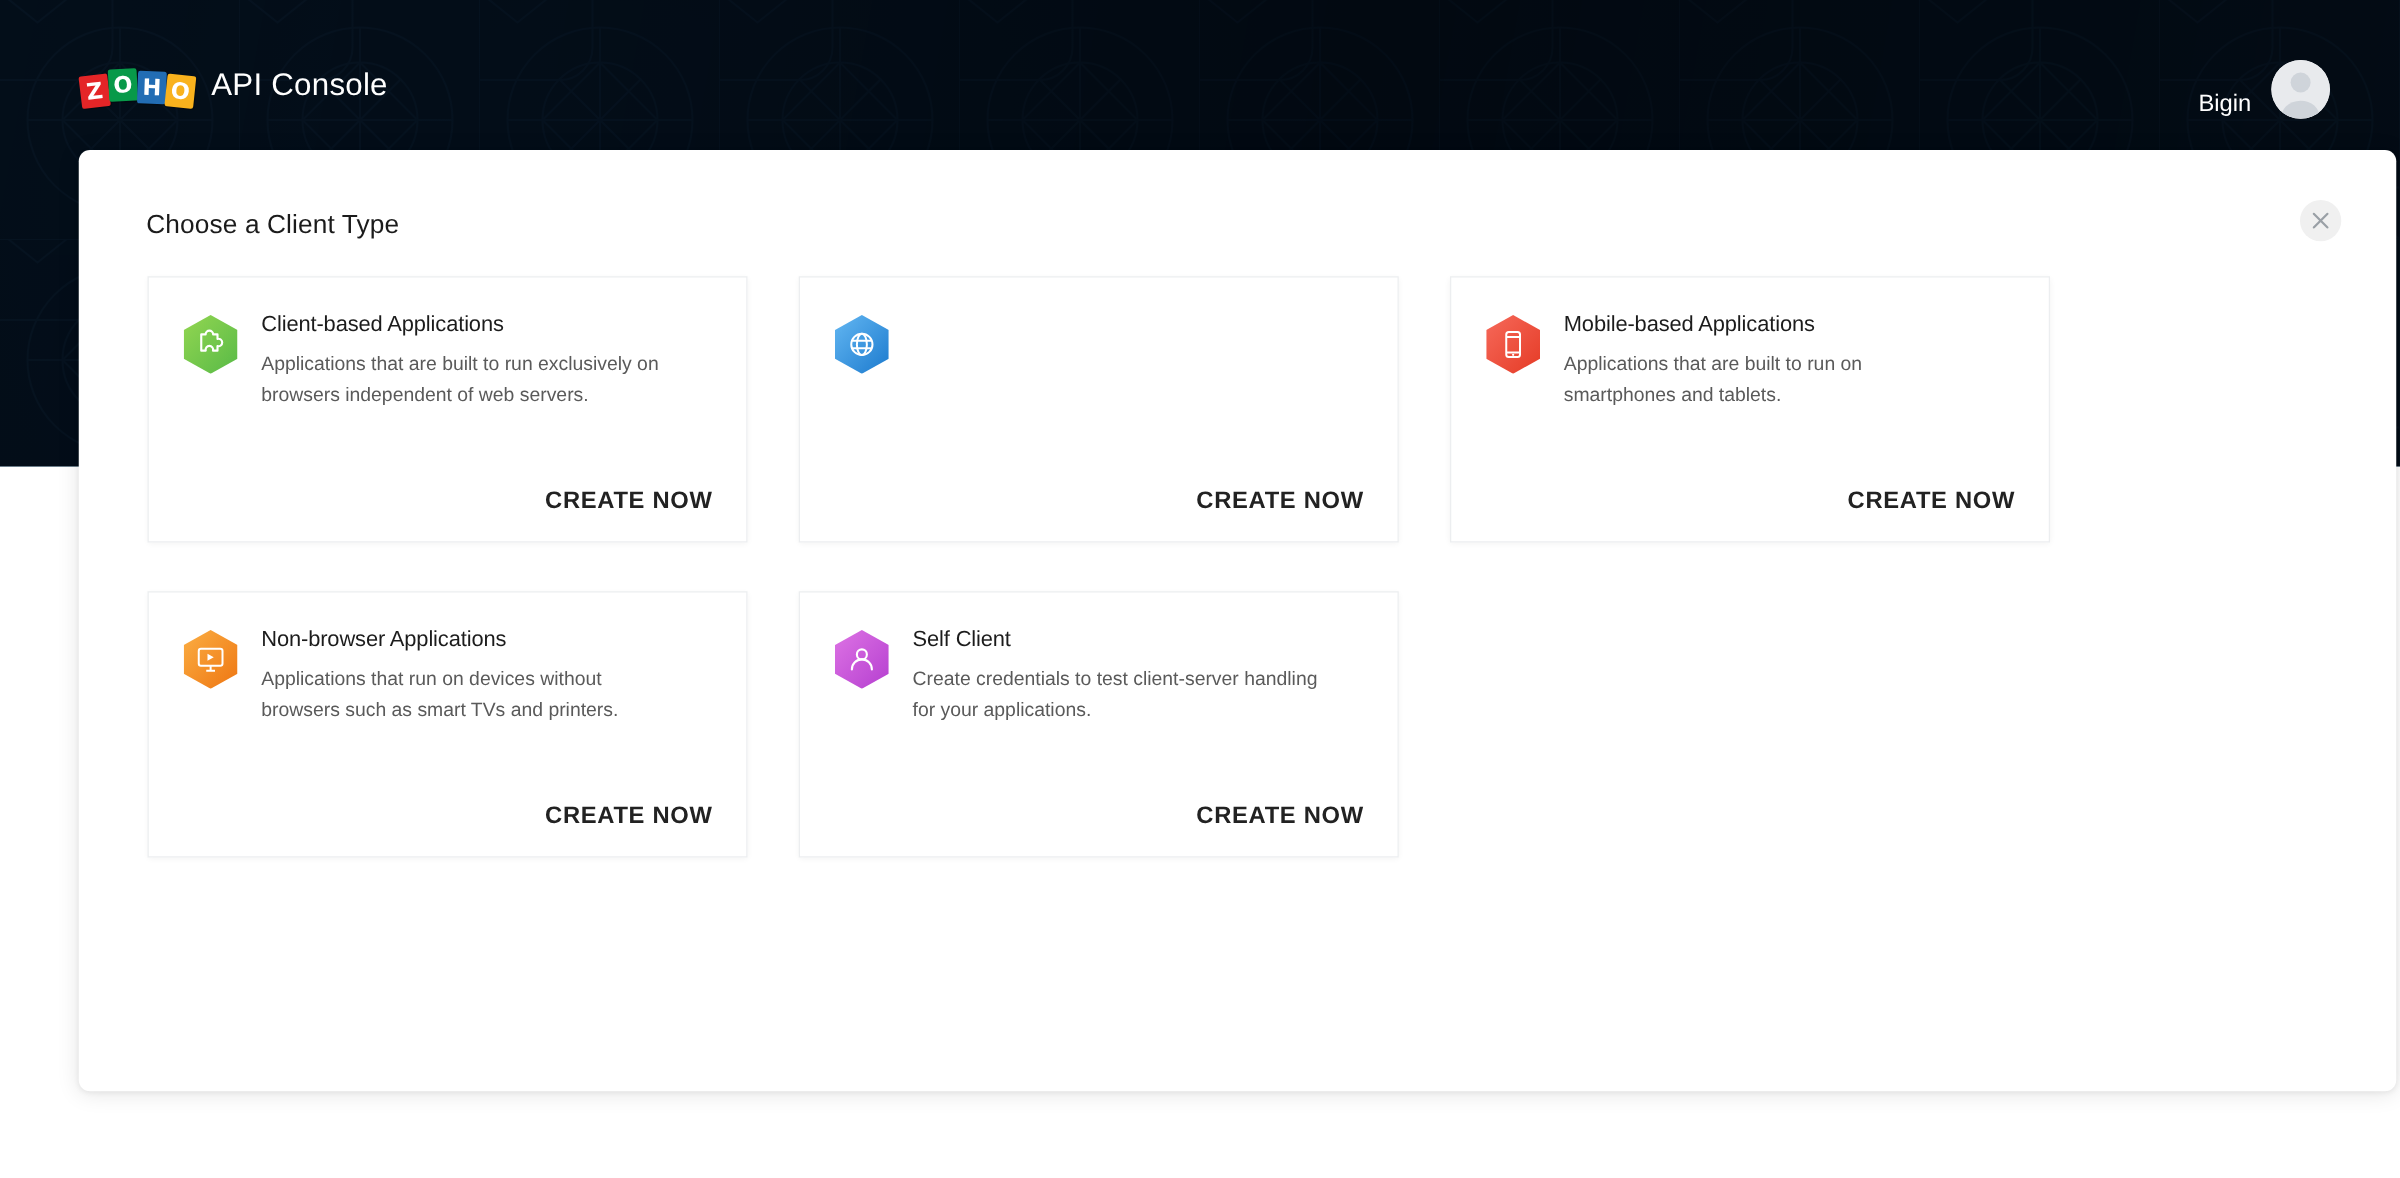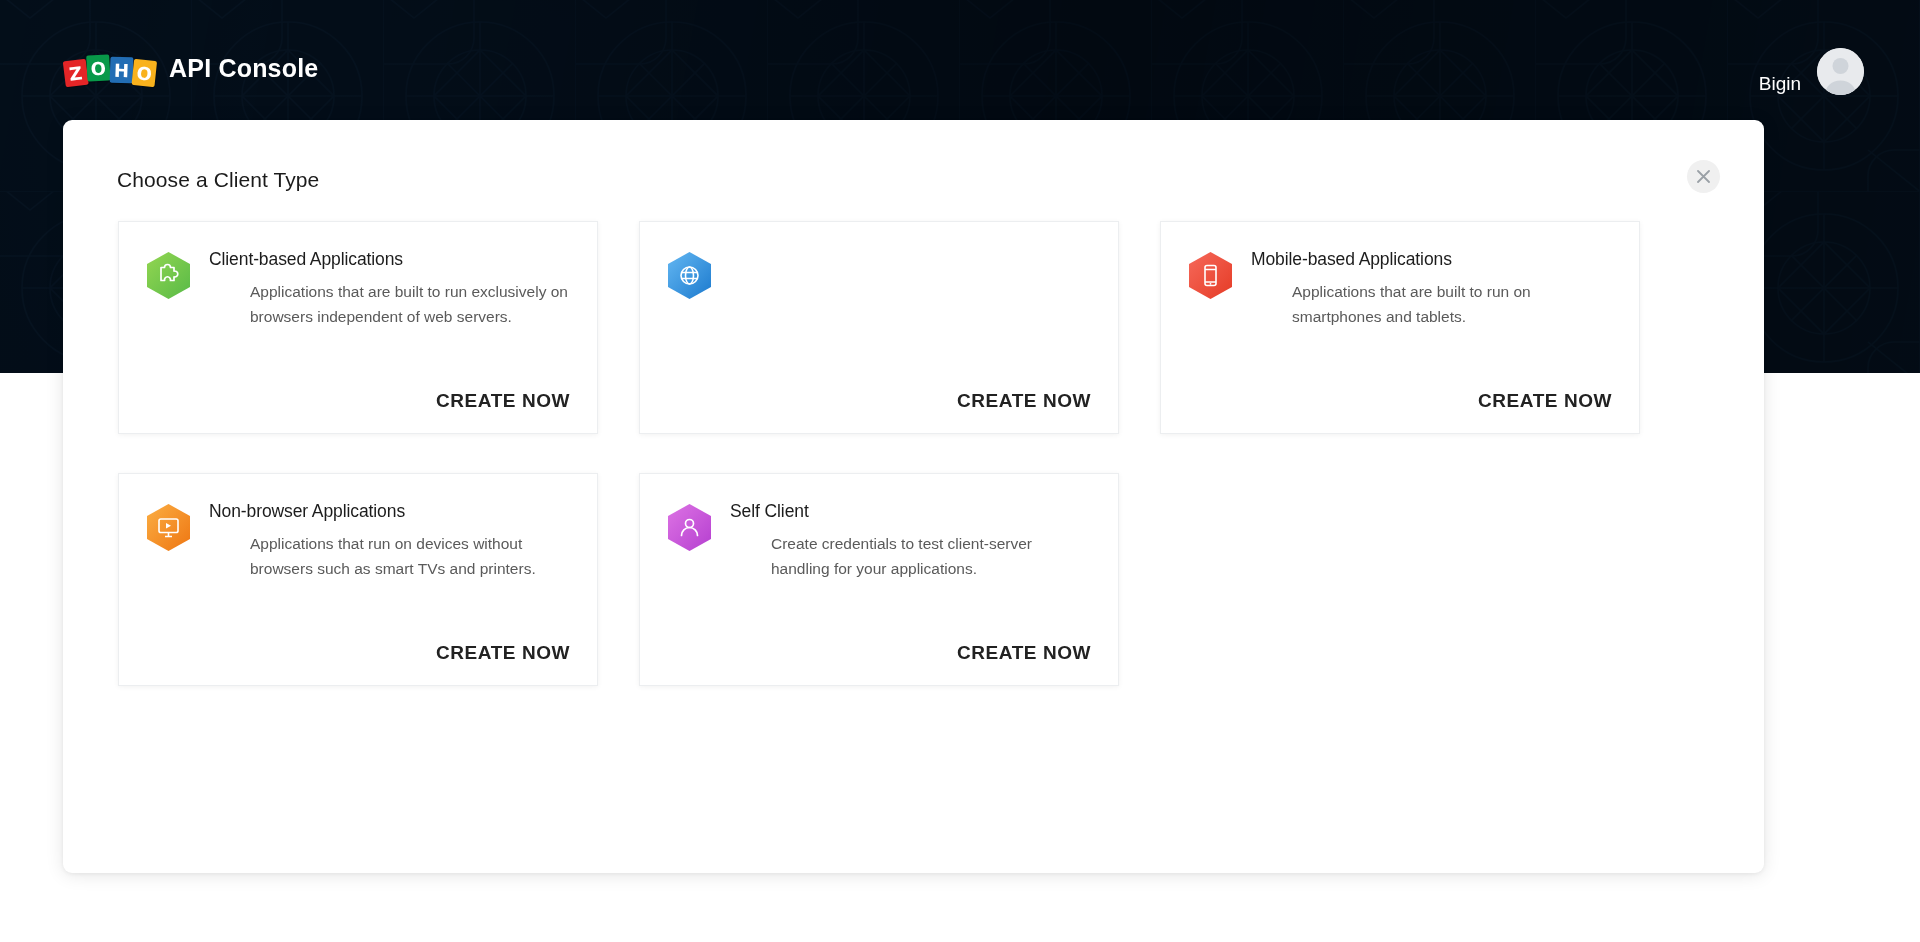--- a/index.html
+++ b/index.html
@@ -61,21 +61,21 @@
     box-shadow: 1px 1px 0 rgba(0,0,0,.25);
   }
   .zoho-z { background: #e42527; transform: rotate(-7deg) translateY(2px); }
   .zoho-o1 { background: #089949; transform: rotate(-3deg) translateY(-3px); }
   .zoho-h { background: #226db4; transform: rotate(2deg) translateY(-1px); }
   .zoho-o2 { background: #f9b21d; transform: rotate(6deg) translateY(2px); }
 
   .app-title {
     color: #ffffff;
     font-size: 25px;
-    font-weight: 700;
+    font-weight: 400;
     letter-spacing: .2px;
   }
 
   .header-right {
     position: absolute;
     right: 56px; top: 48px;
     display: flex; align-items: flex-end; gap: 16px;
     z-index: 5;
   }
   .org-name {
@@ -90,21 +90,21 @@
     display: flex; align-items: center; justify-content: center;
     overflow: hidden;
     cursor: pointer;
   }
   .avatar svg { display: block; }
 
   
   .panel {
     position: absolute;
     left: 63px; top: 120px;
-    width: 1701px;
+    width: 1854px;
     height: 753px;
     background: #ffffff;
     border-radius: 9px;
     box-shadow: 0 2px 18px rgba(0,0,0,.10), 0 1px 4px rgba(0,0,0,.06);
     z-index: 10;
   }
 
   .panel-title {
     position: absolute;
     left: 54px; top: 48px;
@@ -162,21 +162,20 @@
     font-weight: 500;
     letter-spacing: -.1px;
     margin-bottom: 9px;
   }
   .card-desc {
     font-size: 15.5px;
     line-height: 25px;
     color: #5a5a5a;
     font-weight: 400;
     max-width: 330px;
-    margin-left: 41px;
   }
   .card-cta {
     position: absolute;
     right: 27px; bottom: 21px;
     font-size: 19px;
     font-weight: 700;
     letter-spacing: .55px;
     color: #222222;
     cursor: pointer;
   }

